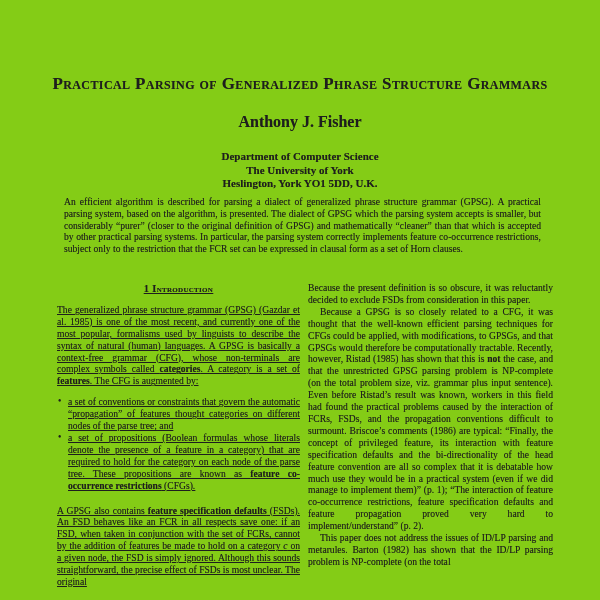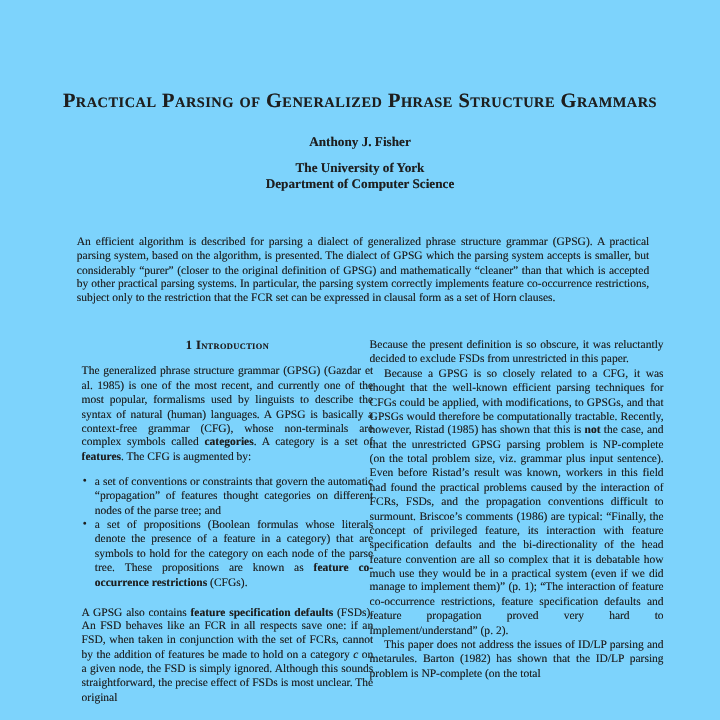--- a/index.html
+++ b/index.html
@@ -4,21 +4,21 @@
 <style>
   html, body {
     margin: 0;
     padding: 0;
     background: #ffffff;
   }
   .page {
     position: relative;
     width: 600px;
     height: 600px;
-    background: #7dd3fc;
+    background: #84cc16;
     overflow: hidden;
     font-family: "Liberation Serif", "DejaVu Serif", serif;
     color: #1e1e1e;
     text-shadow: 0 0 0.5px rgba(20,20,20,0.45);
   }
   .paper-title {
     position: absolute;
     top: 74px;
     left: 30px;
     width: 540px;
@@ -31,22 +31,22 @@
   }
   .author-block {
     position: absolute;
     top: 113px;
     left: 100px;
     width: 400px;
     text-align: center;
     font-weight: 700;
   }
   .author-name {
-    font-size: 11px;
-    margin-bottom: 9px;
+    font-size: 16px;
+    margin-bottom: 19px;
   }
   .affil-line {
     font-size: 11px;
     line-height: 13.5px;
   }
   .abstract {
     position: absolute;
     top: 196px;
     left: 64px;
     width: 477px;
@@ -56,21 +56,21 @@
     text-align: justify;
   }
   .column {
     position: absolute;
     top: 282px;
     bottom: 0;
     overflow: hidden;
     font-size: 9.6px;
     line-height: 11.9px;
   }
-  .col-left  { left: 68px;  width: 243px; }
+  .col-left  { left: 57px;  width: 243px; text-decoration: underline; }
   .col-right { left: 308px; width: 245px; }
   .section-heading {
     text-align: center;
     font-variant: small-caps;
     font-weight: 700;
     font-size: 10.5px;
     margin: 1px 0 9px 0;
     letter-spacing: 0.3px;
   }
   .para {
@@ -95,37 +95,38 @@
 </style>
 </head>
 <body>
 
 <div class="page">
 
   <div class="paper-title">Practical Parsing of Generalized Phrase Structure Grammars</div>
 
   <div class="author-block">
     <div class="author-name">Anthony J. Fisher</div>
+    <div class="affil-line">Department of Computer Science</div>
     <div class="affil-line">The University of York</div>
-    <div class="affil-line">Department of Computer Science</div>
+    <div class="affil-line">Heslington, York YO1 5DD, U.K.</div>
   </div>
 
   <div class="abstract">An efficient algorithm is described for parsing a dialect of generalized phrase structure grammar (GPSG). A practical parsing system, based on the algorithm, is presented. The dialect of GPSG which the parsing system accepts is smaller, but considerably “purer” (closer to the original definition of GPSG) and mathematically “cleaner” than that which is accepted by other practical parsing systems. In particular, the parsing system correctly implements feature co-occurrence restrictions, subject only to the restriction that the FCR set can be expressed in clausal form as a set of Horn clauses.</div>
 
   <div class="column col-left">
     <div class="section-heading">1 Introduction</div>
     <div>
         <div class="para p"><span>The generalized phrase structure grammar (GPSG) (Gazdar et al. 1985) is one of the most recent, and currently one of the most popular, formalisms used by linguists to describe the syntax of natural (human) languages. A GPSG is basically a context-free grammar (CFG), whose non-terminals are complex symbols called </span><span class="bold">categories</span><span>. A category is a set of </span><span class="bold">features</span><span>. The CFG is augmented by:</span></div>
         <div class="para bullet"><span class="bullet-marker">•</span><span>a set of conventions or constraints that govern the automatic “propagation” of features thought categories on different nodes of the parse tree; and</span></div>
-        <div class="para bullet"><span class="bullet-marker">•</span><span>a set of propositions (Boolean formulas whose literals denote the presence of a feature in a category) that are symbols to hold for the category on each node of the parse tree. These propositions are known as </span><span class="bold">feature co-occurrence restrictions</span><span> (CFGs).</span></div>
+        <div class="para bullet"><span class="bullet-marker">•</span><span>a set of propositions (Boolean formulas whose literals denote the presence of a feature in a category) that are required to hold for the category on each node of the parse tree. These propositions are known as </span><span class="bold">feature co-occurrence restrictions</span><span> (CFGs).</span></div>
         <div class="para p-gap"><span>A GPSG also contains </span><span class="bold">feature specification defaults</span><span> (FSDs). An FSD behaves like an FCR in all respects save one: if an FSD, when taken in conjunction with the set of FCRs, cannot by the addition of features be made to hold on a category </span><span class="italic">c</span><span> on a given node, the FSD is simply ignored. Although this sounds straightforward, the precise effect of FSDs is most unclear. The original</span></div>
       </div>
   </div>
 
   <div class="column col-right">
     <div>
-        <div class="para p"><span>Because the present definition is so obscure, it was reluctantly decided to exclude FSDs from unrestricted in this paper.</span></div>
+        <div class="para p"><span>Because the present definition is so obscure, it was reluctantly decided to exclude FSDs from consideration in this paper.</span></div>
         <div class="para p-indent"><span>Because a GPSG is so closely related to a CFG, it was thought that the well-known efficient parsing techniques for CFGs could be applied, with modifications, to GPSGs, and that GPSGs would therefore be computationally tractable. Recently, however, Ristad (1985) has shown that this is </span><span class="bold">not</span><span> the case, and that the unrestricted GPSG parsing problem is NP-complete (on the total problem size, viz. grammar plus input sentence). Even before Ristad’s result was known, workers in this field had found the practical problems caused by the interaction of FCRs, FSDs, and the propagation conventions difficult to surmount. Briscoe’s comments (1986) are typical: “Finally, the concept of privileged feature, its interaction with feature specification defaults and the bi-directionality of the head feature convention are all so complex that it is debatable how much use they would be in a practical system (even if we did manage to implement them)” (p. 1); “The interaction of feature co-occurrence restrictions, feature specification defaults and feature propagation proved very hard to implement/understand” (p. 2).</span></div>
         <div class="para p-indent"><span>This paper does not address the issues of ID/LP parsing and metarules. Barton (1982) has shown that the ID/LP parsing problem is NP-complete (on the total</span></div>
       </div>
   </div>
 
 </div>
 
 </body></html>

